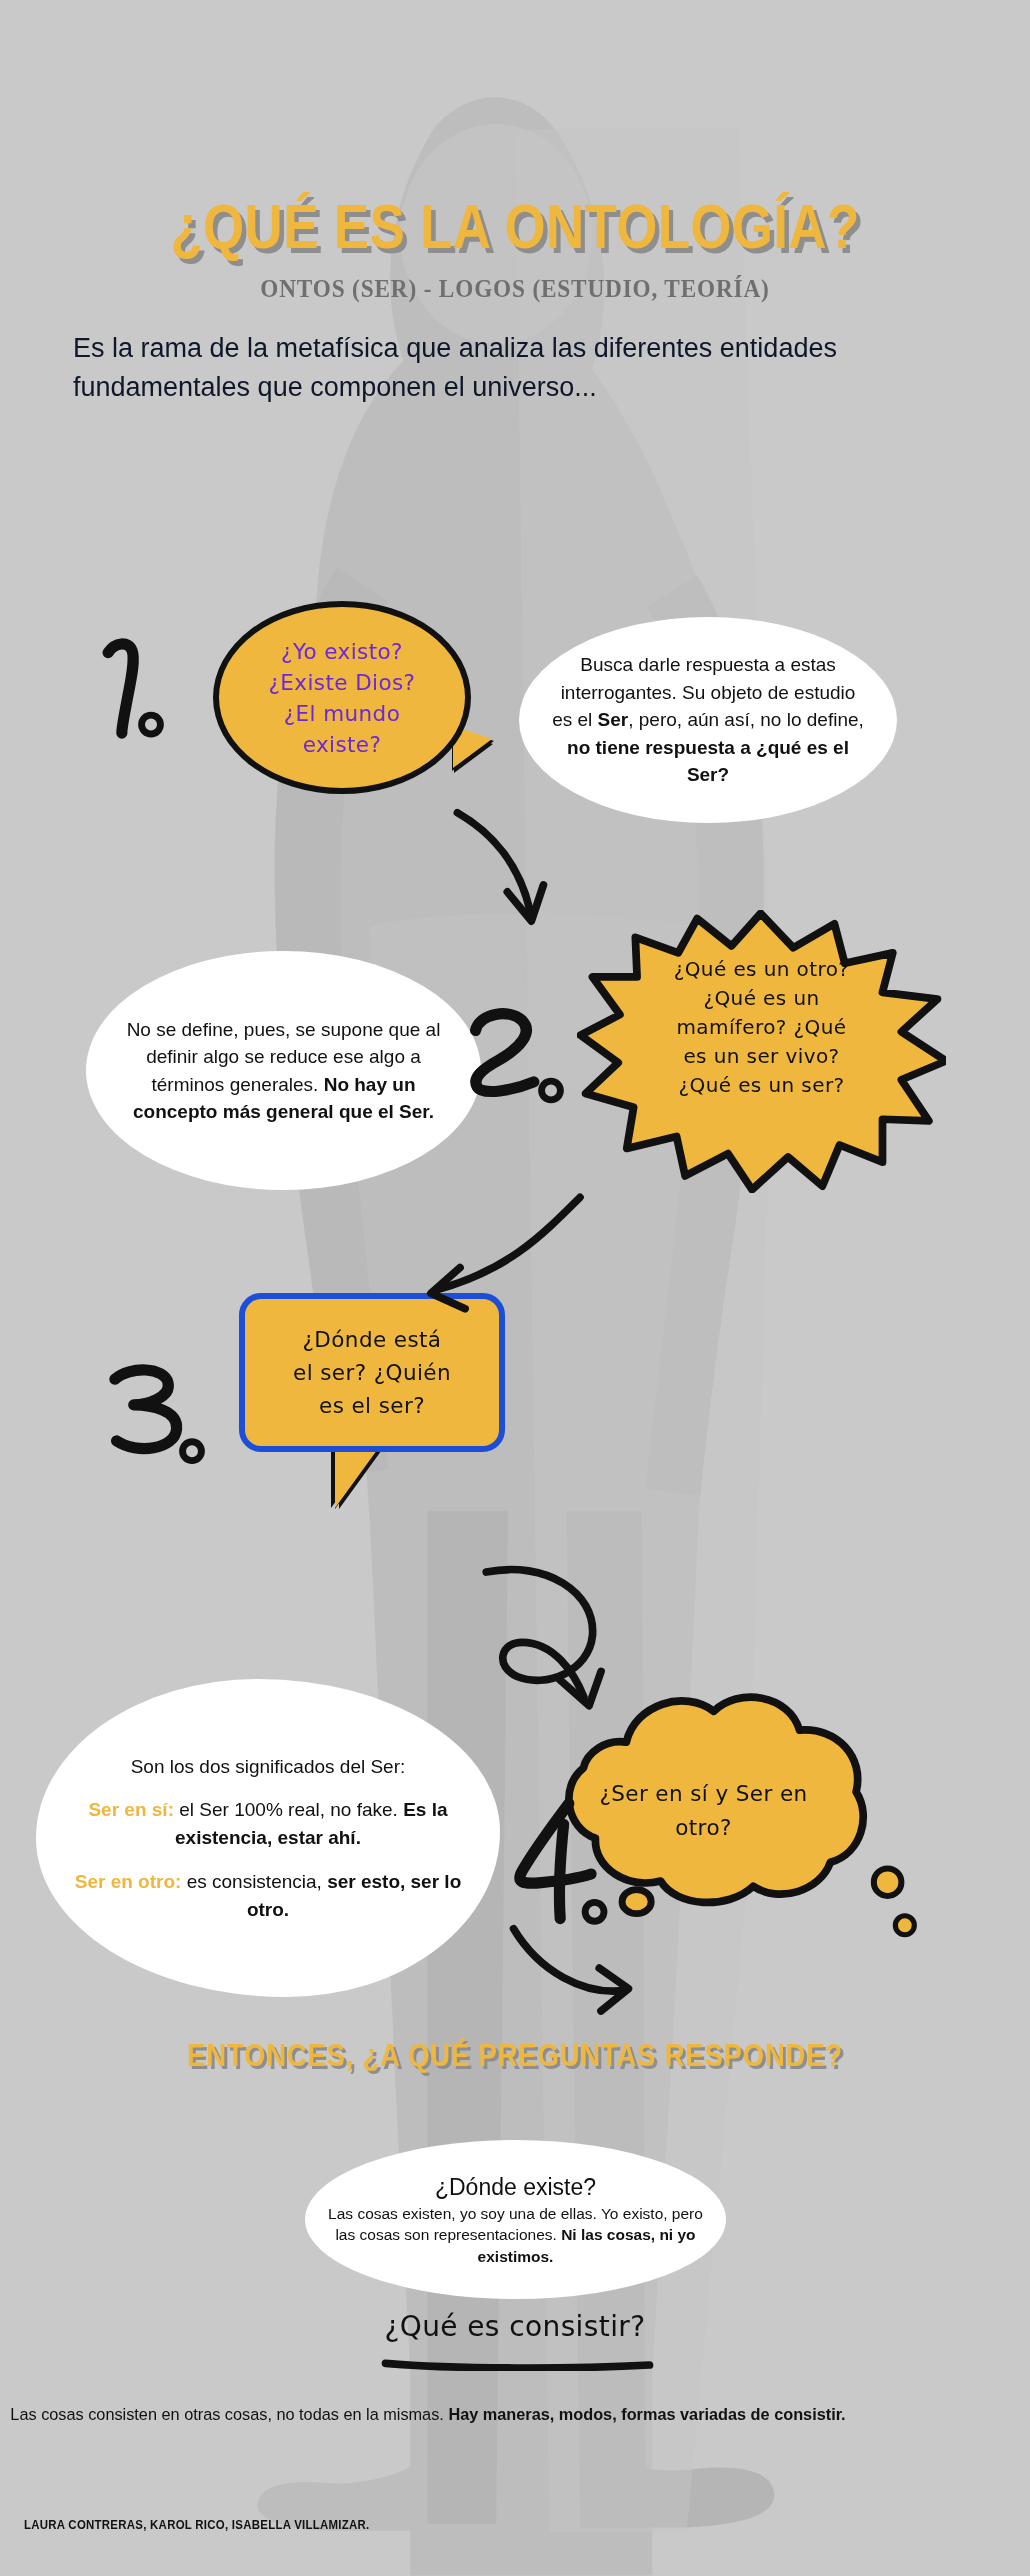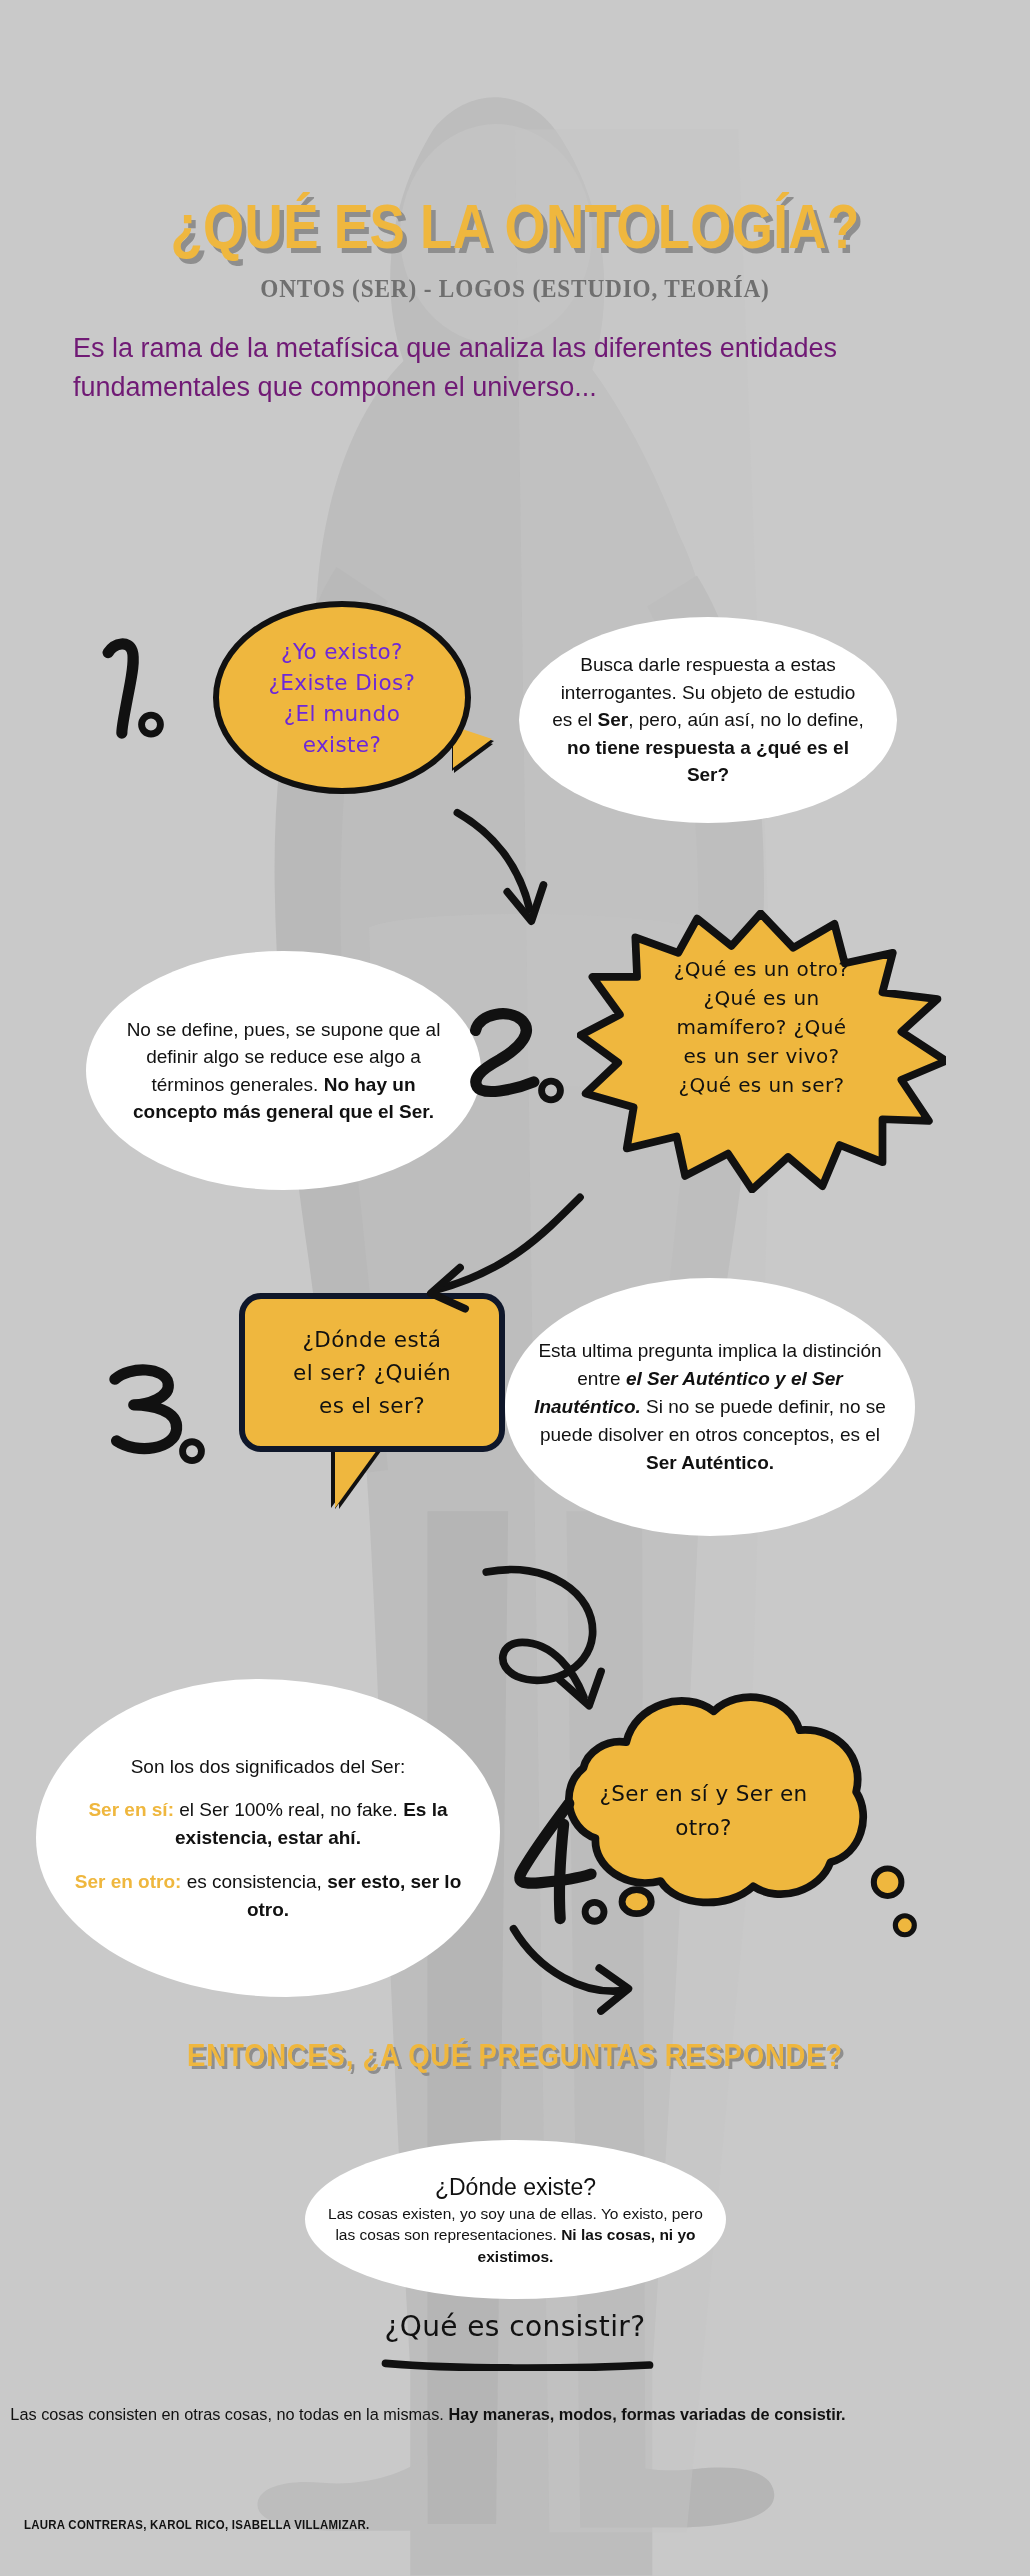--- a/index.html
+++ b/index.html
@@ -47,21 +47,21 @@
     letter-spacing:0.9px;
     color:#6f6f6f;
     transform:scaleX(.93);
     -webkit-text-stroke:0px;
   }
   .intro{
     margin:26px auto 0 auto;
     width:936px;
     font-size:27px;
     line-height:39px;
-    color:#701a75;
+    color:#0f172a;
     text-align:left;
     padding-left:26px;
     box-sizing:border-box;
   }
 
   
   .bubble{position:absolute;z-index:4;box-sizing:border-box;display:flex;align-items:center;justify-content:center;}
   .bubble .inner{position:relative;z-index:2;text-align:center;width:100%;}
 
   .white-bub{
@@ -102,21 +102,21 @@
   .b4{left:577px;top:910px;width:369px;height:283px;}
   .b4 .star-wrap{position:absolute;inset:0;}
   .b4 .inner{
     position:absolute;left:0;right:0;top:45px;
     font-size:20px;line-height:29px;color:#111;padding:0 53px;box-sizing:border-box;
   }
 
   
   .b5{
     left:239px;top:1293px;width:266px;height:159px;
-    border:6px solid #0f172a;border-radius:22px;background:#efb73e;
+    border:6px solid #1d4ed8;border-radius:22px;background:#efb73e;
   }
   .b5 .inner{font-size:21.5px;line-height:33px;color:#111;padding:0 19px;box-sizing:border-box;}
   .b5-tail{
     position:absolute;left:335px;top:1446px;width:0;height:0;z-index:3;
     border-top:62px solid #efb73e;
     border-right:45px solid transparent;
     filter:drop-shadow(4.3px 1.7px 0 #111) drop-shadow(-3.4px 0.9px 0 #111);
   }
 
   
@@ -307,25 +307,20 @@
 
   <div class="b5-tail"></div>
   <div class="bubble b5">
     <div class="inner hand">
       <div>¿Dónde está</div>
       <div>el ser? ¿Quién</div>
       <div>es el ser?</div>
     </div>
   </div>
 
-  <div class="bubble b6 white-bub">
-    <div class="inner">
-      <span>Esta ultima pregunta implica la distinción entre </span><span class="b i">el Ser Auténtico y el Ser Inauténtico.</span><span> Si no se puede definir, no se puede disolver en otros conceptos, es el </span><span class="b">Ser Auténtico.</span>
-    </div>
-  </div>
 
   <div class="deco" style="left:464px;top:1546px;width:197px;height:172px;">
     <svg width="197" height="172" viewBox="0 0 230 200">
       <path d="M26 30 C 96 16 154 54 150 104 C 146 146 96 166 62 152 C 36 140 42 112 68 112
                C 104 112 128 146 140 176" stroke="#111" stroke-width="9" fill="none" stroke-linecap="round"></path>
       <path d="M112 156 L 146 186 L 160 146" stroke="#111" stroke-width="9" fill="none" stroke-linecap="round" stroke-linejoin="round"></path>
     </svg>
   </div>
 
   <div class="bubble b7 white-bub">

